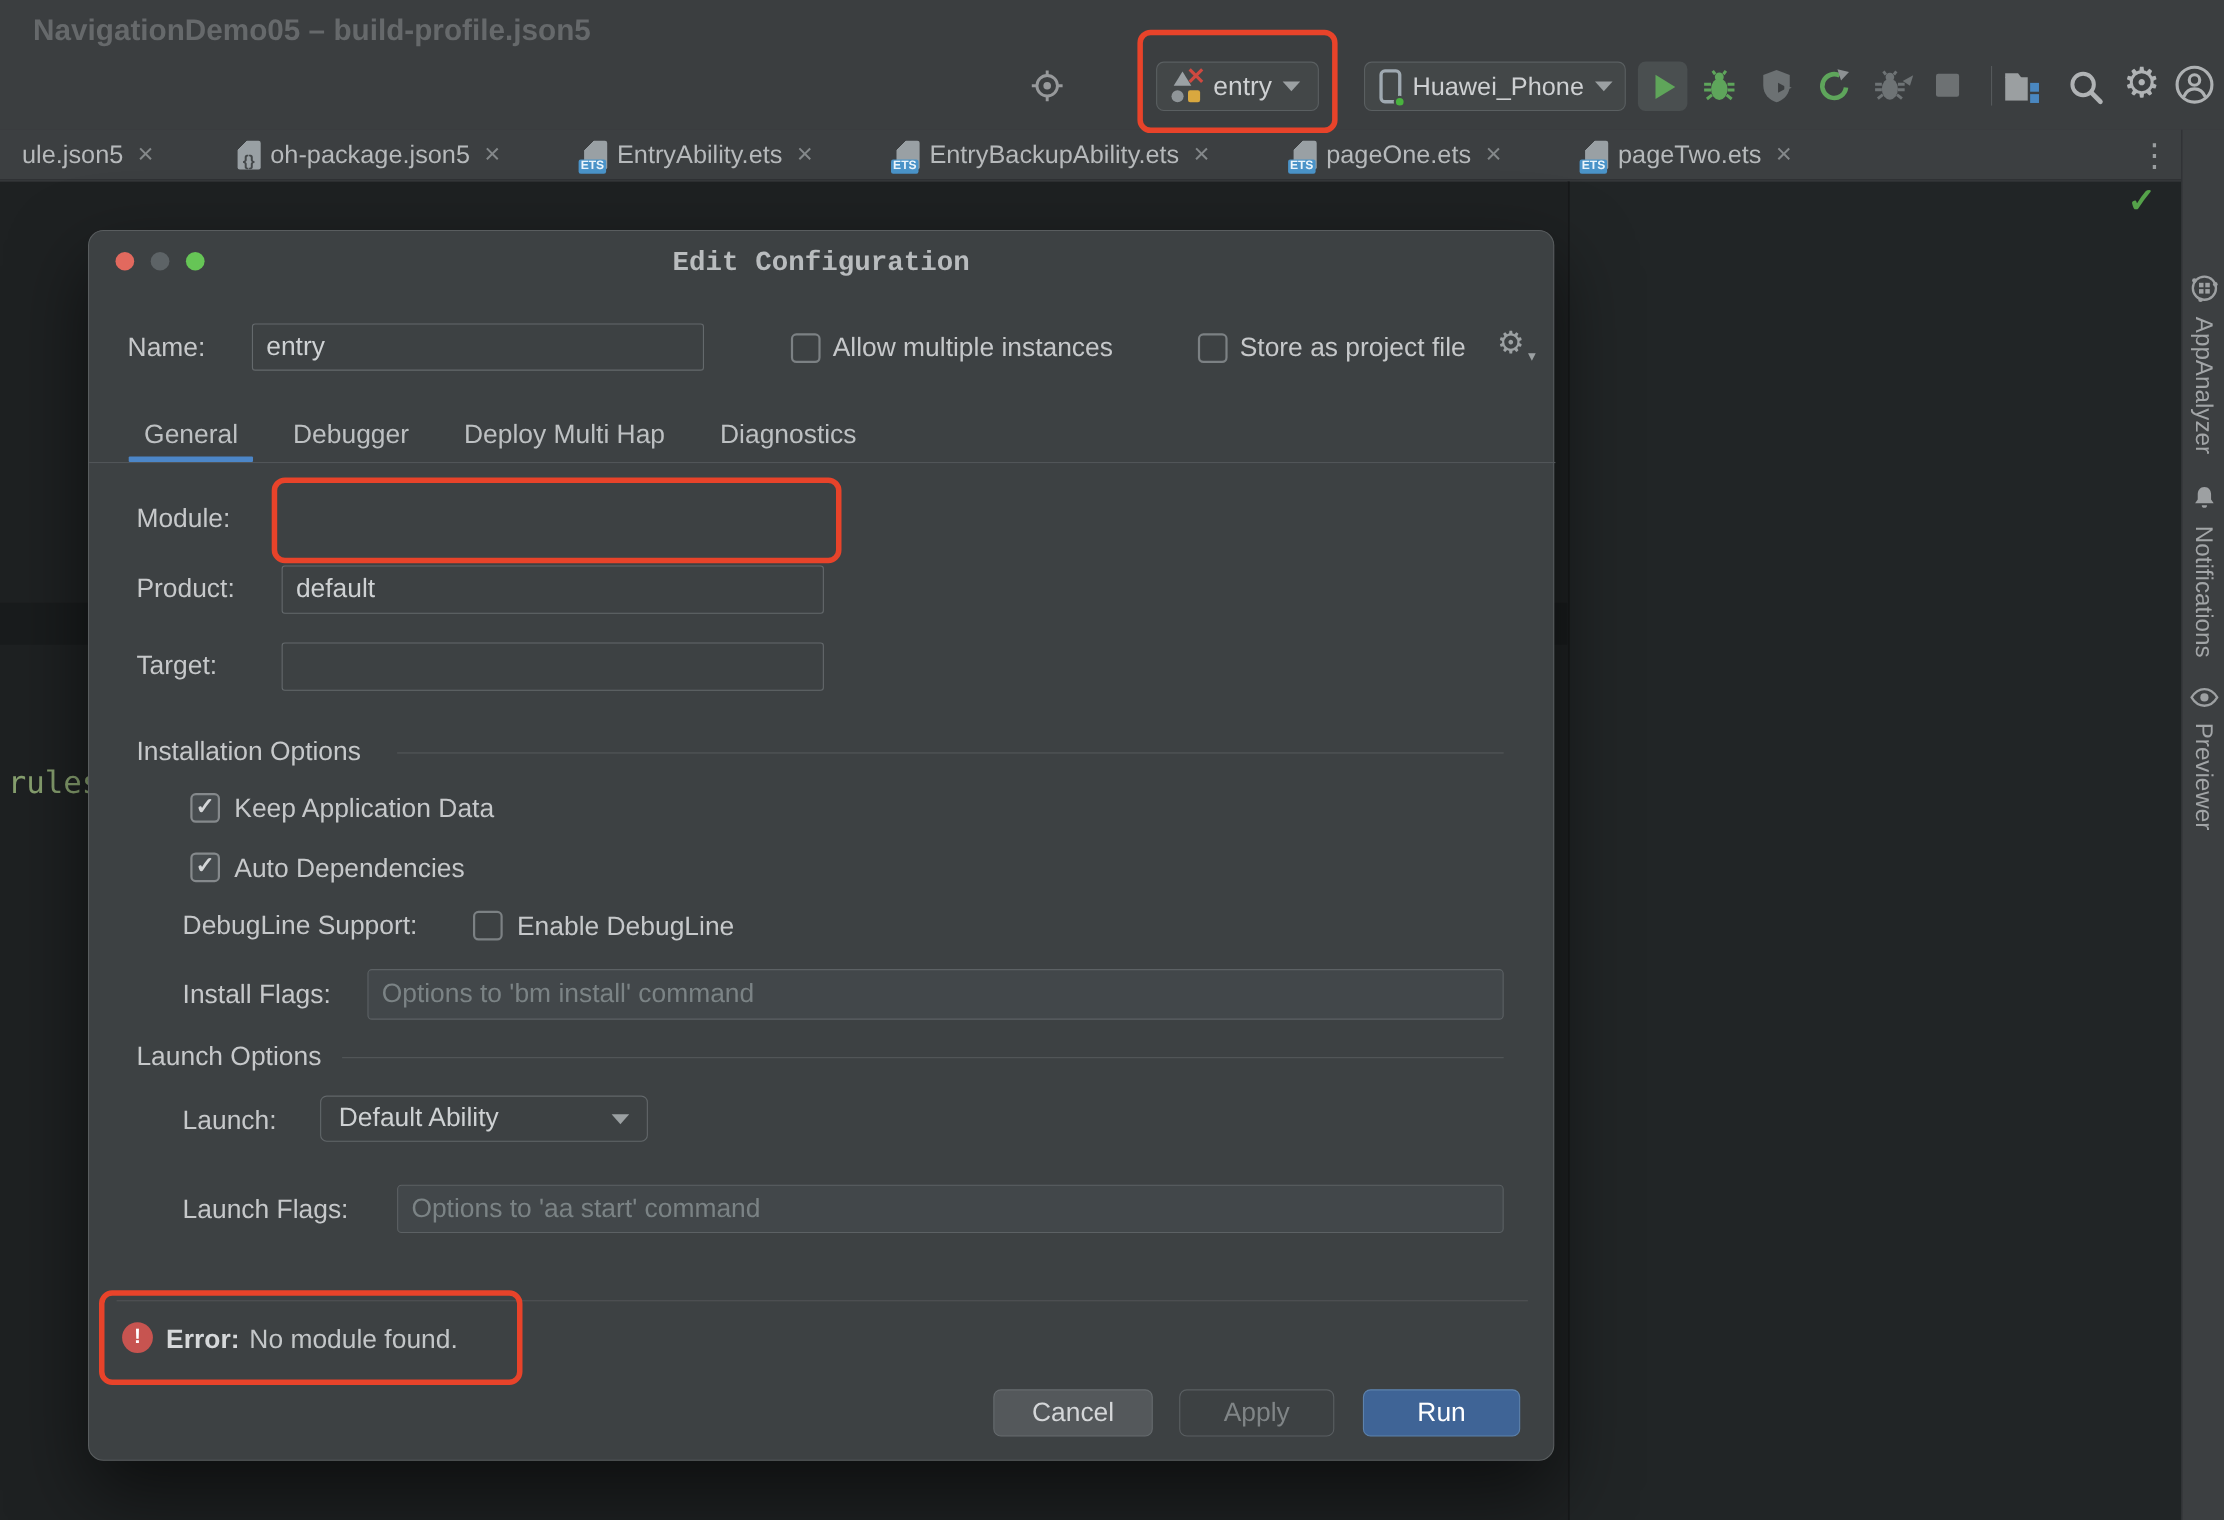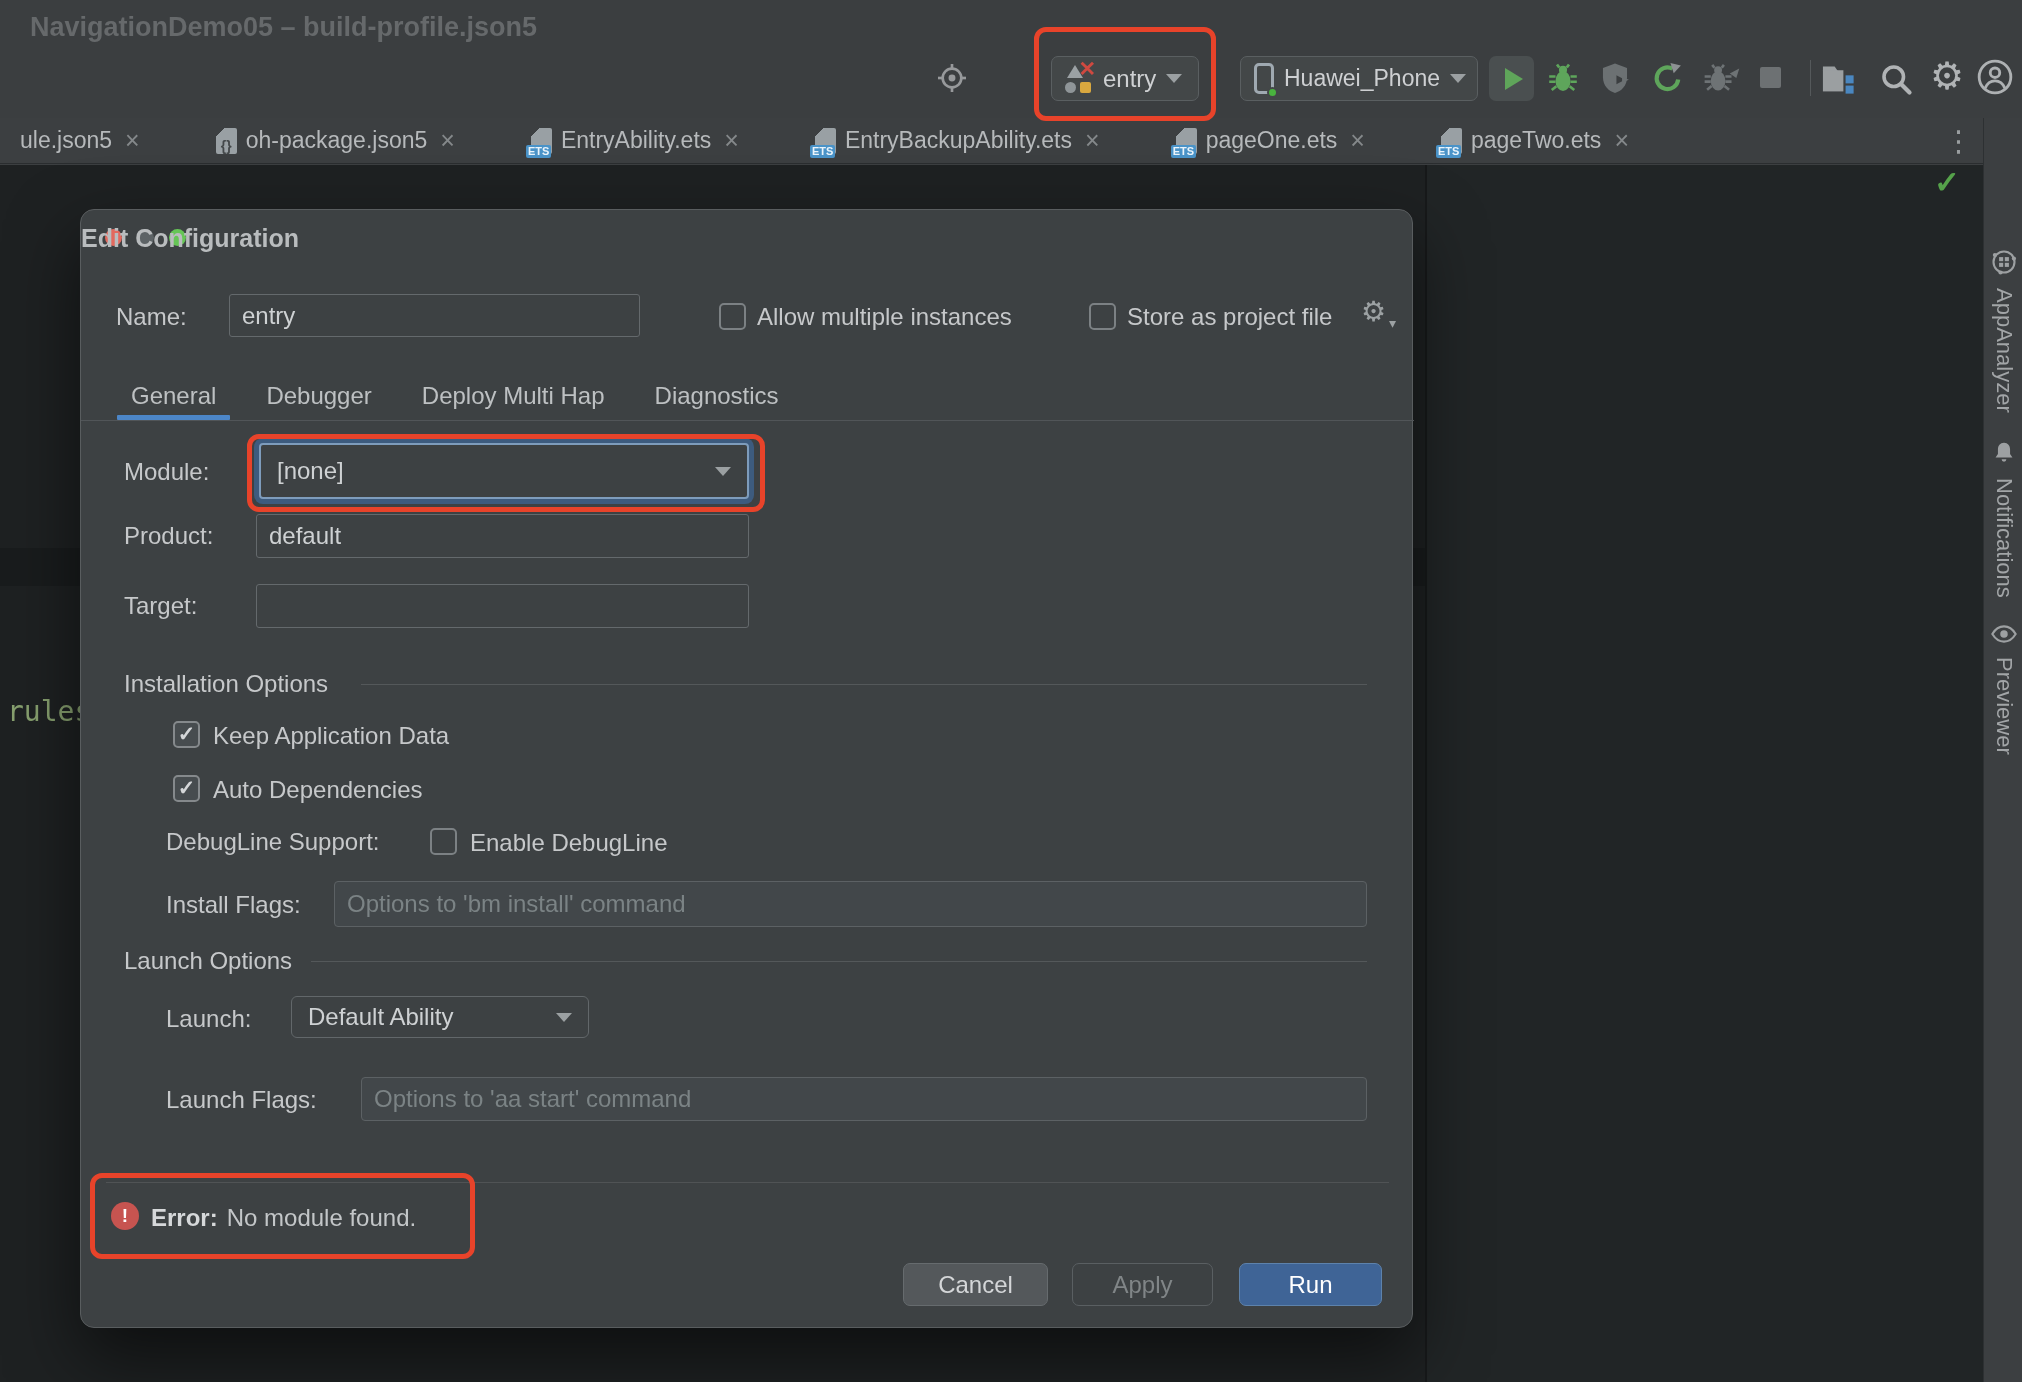--- a/index.html
+++ b/index.html
@@ -67,21 +67,21 @@
   .stripe-item { position:absolute; left:0; width:39px; display:flex; flex-direction:column; align-items:center; gap:12px; }
   .vlabel { writing-mode:vertical-rl; font-size:22px; color:#a2a5a7; }
 
   
   .dialog { position:absolute; left:80px; top:209px; width:1333px; height:1119px; background:#3d4143;
     border:1px solid #595d5f; border-radius:14px; box-shadow:0 30px 70px rgba(0,0,0,.55); z-index:5; }
   .tl { position:absolute; top:19px; width:17px; height:17px; border-radius:50%; }
   .tl.red { left:24px; background:#e2695e; }
   .tl.min { left:56px; background:#5d6366; }
   .tl.grn { left:88px; background:#66c556; }
-  .dlg-title { position:absolute; top:14px; left:0; right:0; font-size:25px; font-weight:bold; color:#b9bcbe; }
+  .dlg-title { position:absolute; top:14px; left:0; right:0; text-align:center; font-size:25px; font-weight:bold; color:#b9bcbe;font-family:Liberation Mono, monospace; }
 
   .lbl { position:absolute; font-size:24px; color:#c6c8ca; white-space:nowrap; line-height:27px; }
   .inp { position:absolute; background:#3d4143; border:1px solid #64696c; border-radius:3px; font-size:24px; color:#ced1d3;
     padding:0 12px; font-family:inherit; outline:none; }
   .inp::placeholder { color:#7b8385; }
   .inp.flag { background:#42474a; border-color:#5c6164; border-radius:4px; }
 
   .cb { position:absolute; width:27px; height:27px; border:2px solid #7c8184; border-radius:5px; background:#3d4143;
     display:flex; align-items:center; justify-content:center; }
   .cb .mark { display:none; font-size:21px; font-weight:bold; color:#d4d6d8; margin-top:-2px; }
@@ -331,24 +331,20 @@
 
   <div class="dtabs">
     <div class="dtab active">General</div>
     <div class="dtab">Debugger</div>
     <div class="dtab">Deploy Multi Hap</div>
     <div class="dtab">Diagnostics</div>
   </div>
   <div class="dtabs-line"></div>
 
   <span class="lbl" style="left:43px;top:248px;">Module:</span>
-  <div class="dd module">
-    <span>[none]</span>
-    <span class="dd-arrow"></span>
-  </div>
   <div class="annot module-a"></div>
 
   <span class="lbl" style="left:43px;top:312px;">Product:</span>
   <input class="inp" style="left: 175px; top: 304px; width: 493px; height: 44px;" value="default">
 
   <span class="lbl" style="left:43px;top:382px;">Target:</span>
   <input class="inp" style="left: 175px; top: 374px; width: 493px; height: 44px;" value="">
 
   <span class="sect" style="left:43px;top:460px;">Installation Options</span>
   <div class="sect-line" style="left:280px;top:474px;width:1006px;"></div>

